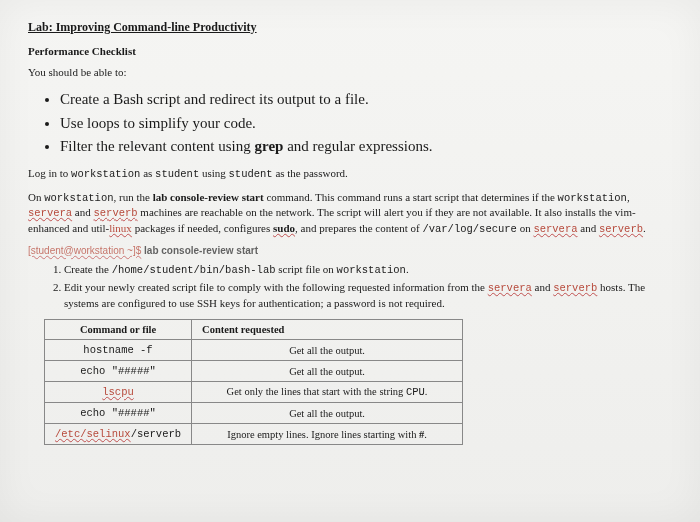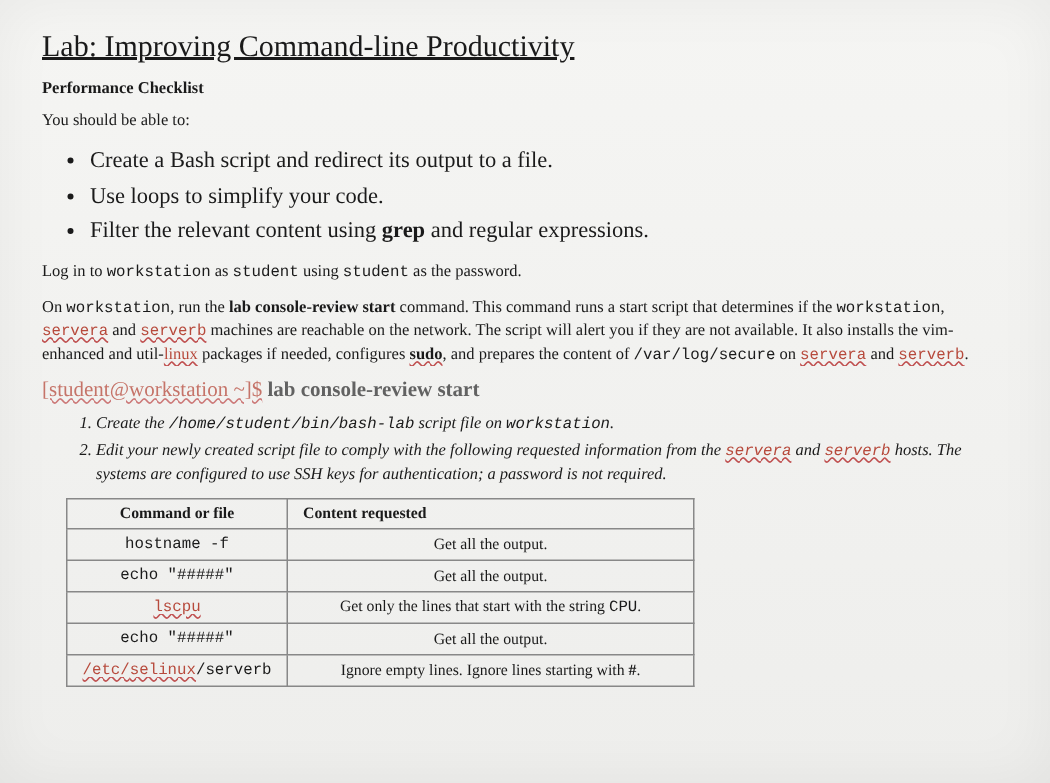--- a/index.html
+++ b/index.html
@@ -12,22 +12,22 @@
       width: 700px;
       height: 522px;
       background: linear-gradient(to bottom, #f5f5f3 0%, #eeeeec 100%);
       box-sizing: border-box;
       padding: 20px 28px;
       color: #1a1a1a;
       position: relative;
       box-shadow: inset 0 0 40px rgba(0,0,0,0.05);
     }
     .title {
-      font-size: 20px;
-      font-weight: normal;
+      font-size: 12px;
+      font-weight: bold;
       margin-bottom: 4px;
       text-decoration: underline;
     }
     .subtitle {
       font-size: 11px;
       font-weight: bold;
       margin-top: 10px;
       margin-bottom: 8px;
     }
     .para {
@@ -48,21 +48,20 @@
       line-height: 1.5;
     }
     ul.bullets li {
       margin-bottom: 1px;
     }
     ol.steps {
       margin: 6px 0 8px 0;
       padding-left: 36px;
       font-size: 11px;
       line-height: 1.4;
-      font-style: italic;
     }
     ol.steps li {
       margin-bottom: 3px;
     }
     .mono {
       font-family: 'Courier New', monospace;
       font-size: 10.5px;
     }
     .red {
       color: #b74a3c;
@@ -93,22 +92,22 @@
     table.cmd th.center {
       text-align: left;
     }
     .cmd-col {
       min-width: 120px;
     }
     .content-col {
       min-width: 250px;
     }
     .terminal-line {
-      font-family: Liberation Serif, serif;
-      font-size: 14px;
+      font-family: Liberation Sans, sans-serif;
+      font-size: 10px;
       color: #7a7a7a;
       margin: 6px 0;
     }
   </style>
 </head>
 <body>
 
 <div class="page">
 
   <div class="title">Lab: Improving Command-line Productivity</div>

